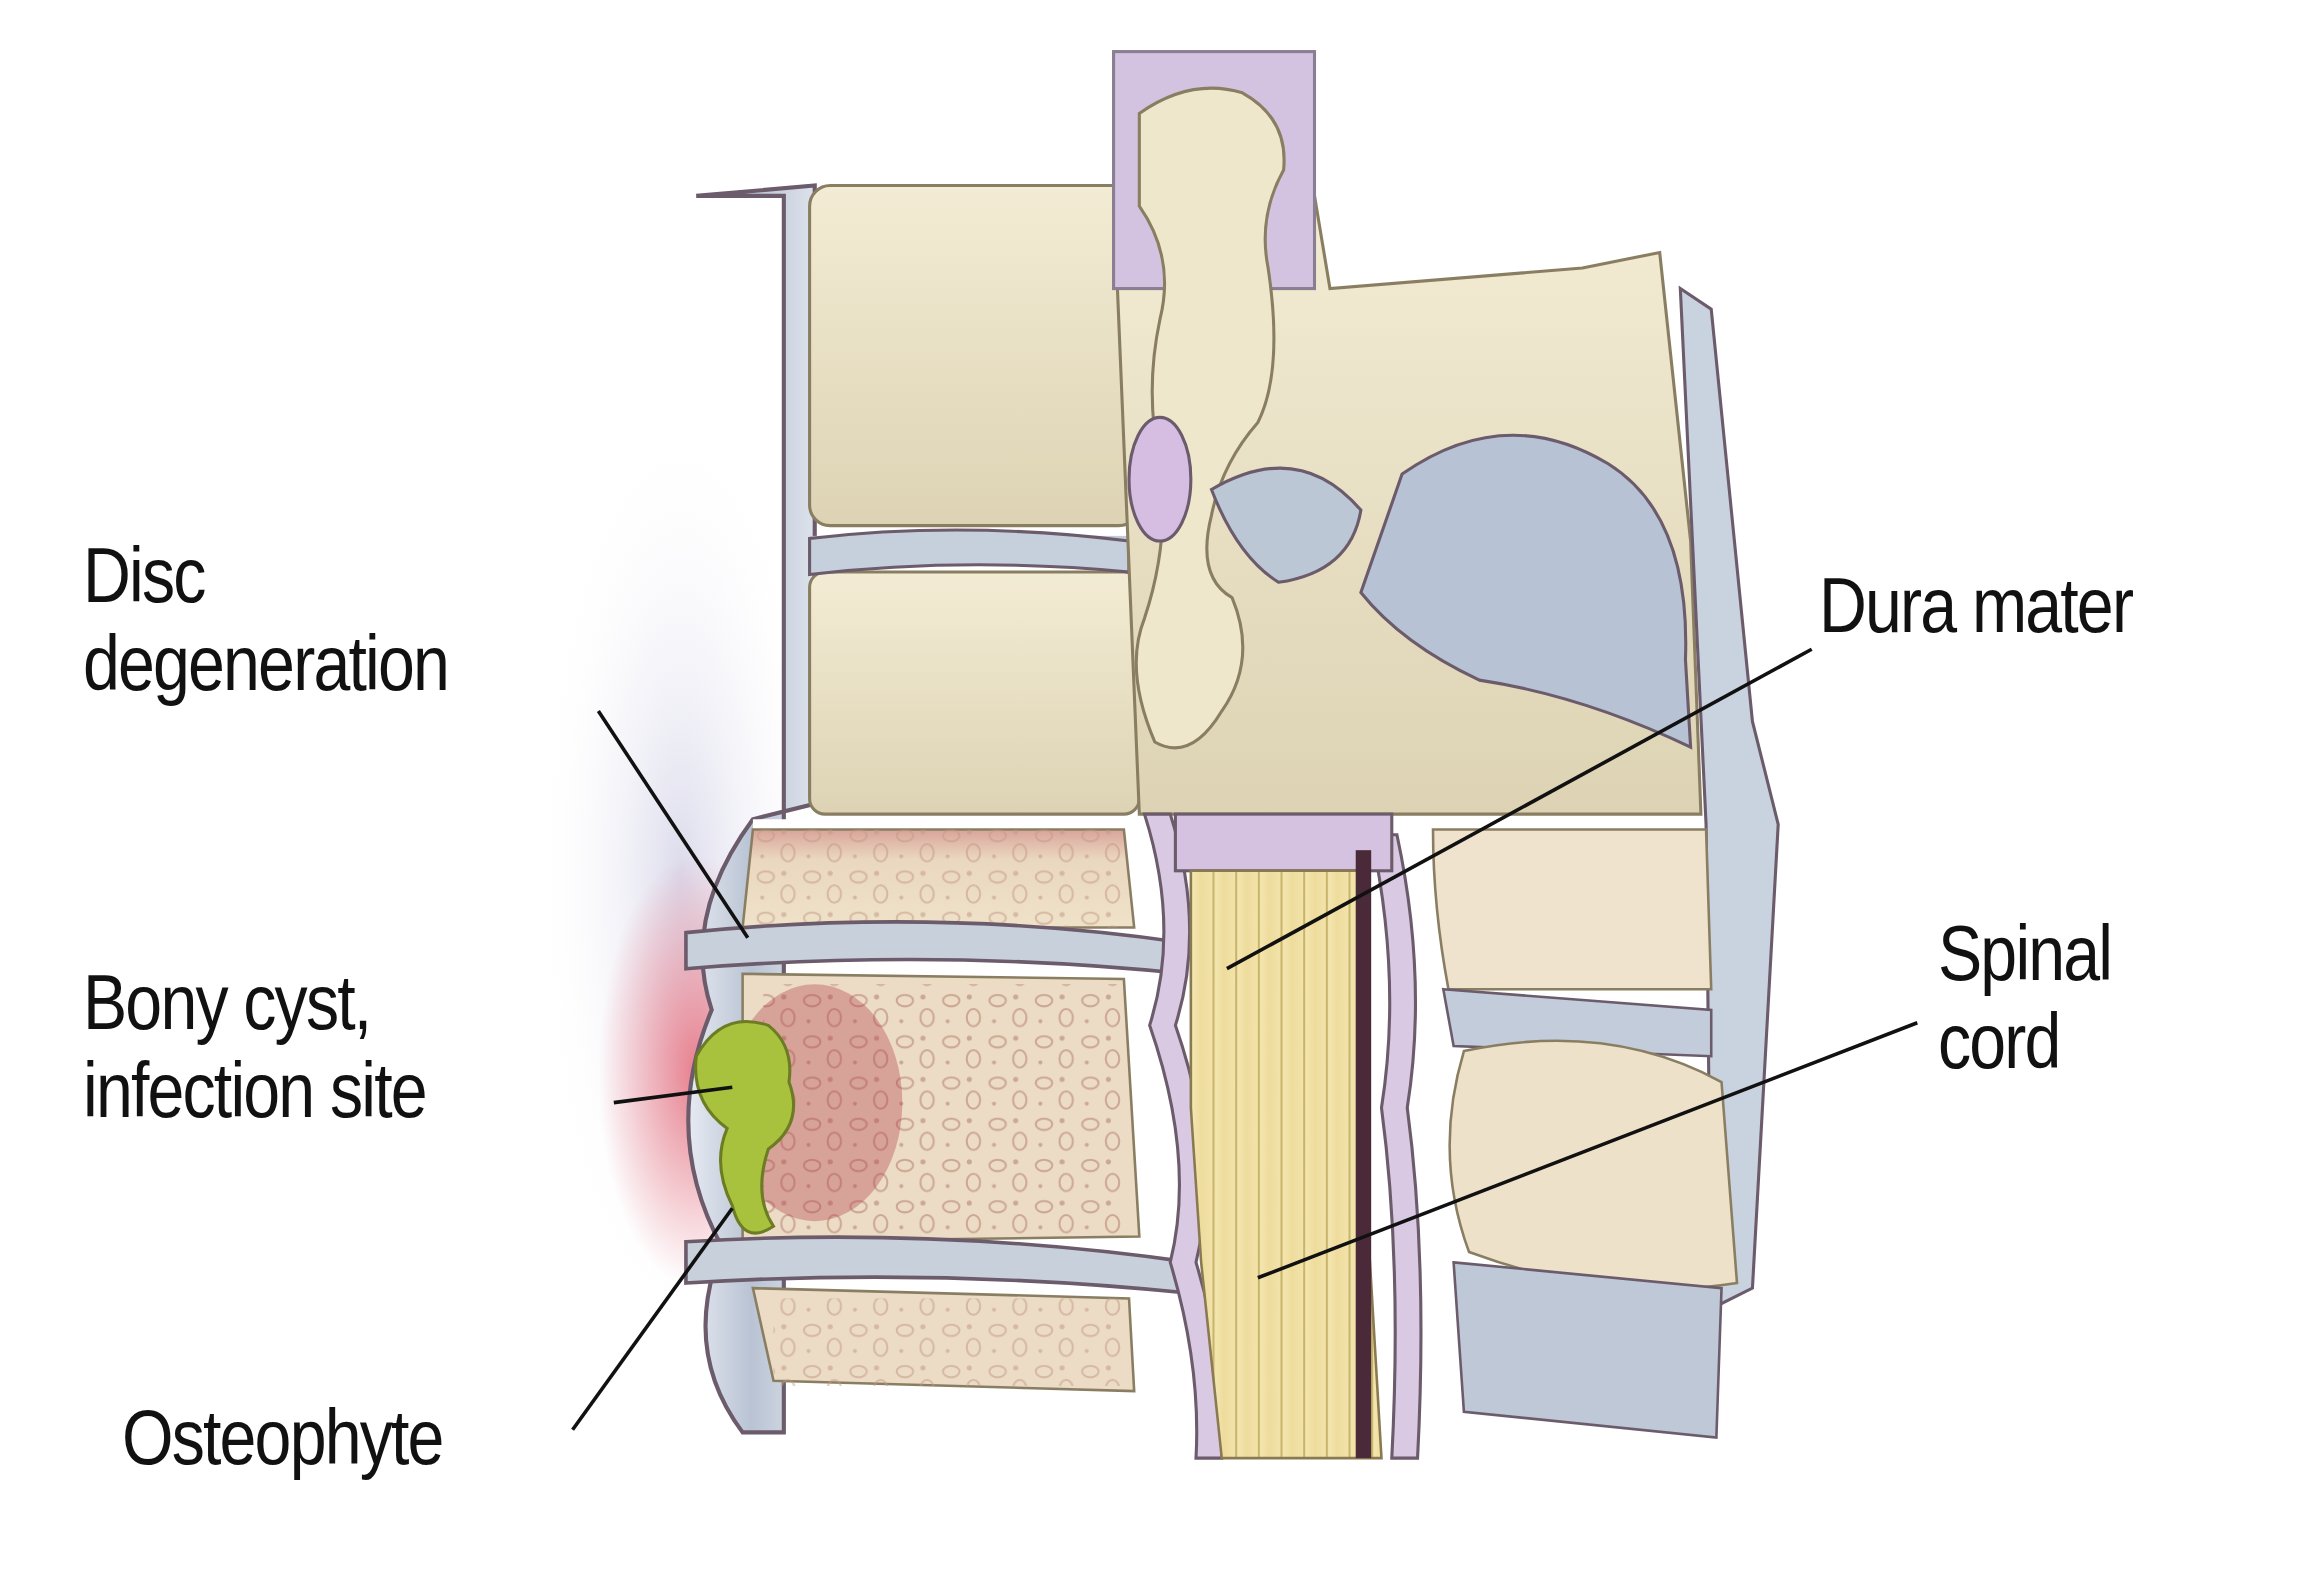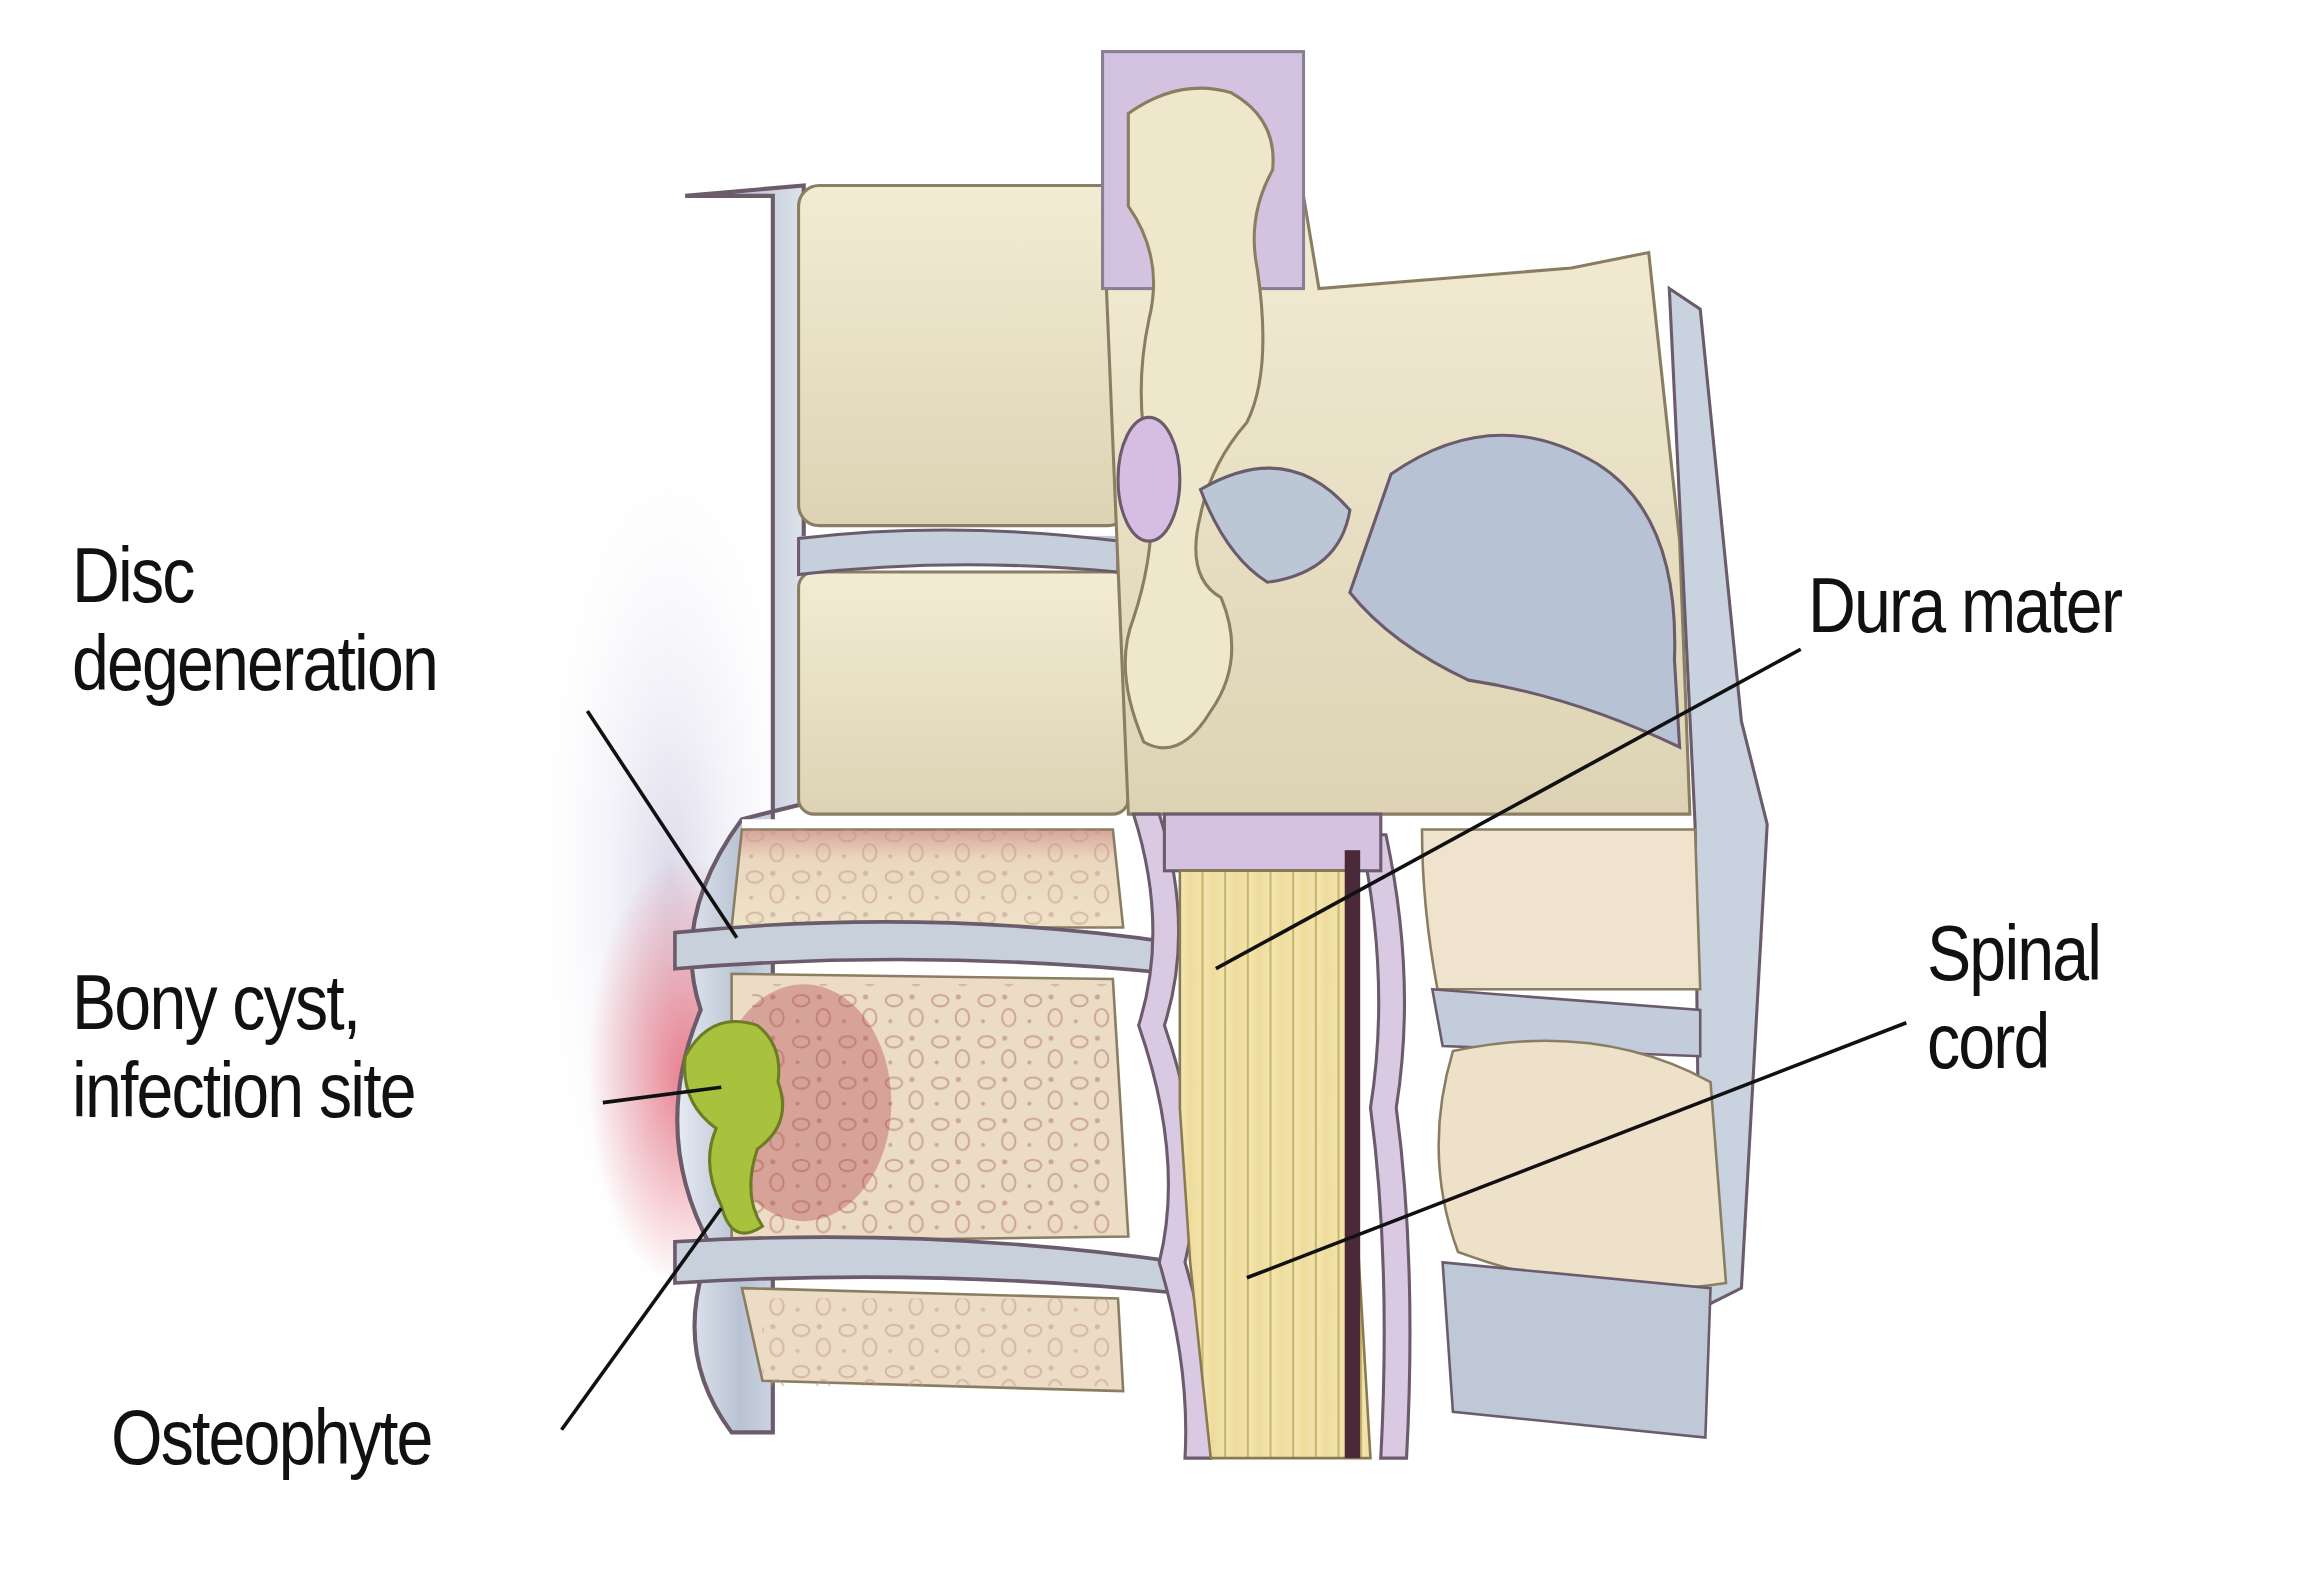--- a/index.html
+++ b/index.html
@@ -1,17 +1,17 @@
 <!DOCTYPE html>
 <html style="font-size:8.2px"><head>
 <meta charset="utf-8">
 <style>
   html, body { margin: 0; padding: 0; background: #ffffff; }
   body { width: 2319px; height: 1587px; position: relative; overflow: hidden; }
-  #stage { position: absolute; left: 0; top: 0; width: 2193px; height: 1587px; border-radius: 25px; }
+  #stage { position: absolute; left: 11px; top: 0; width: 2193px; height: 1587px; border-radius: 25px; }
   .label {
     position: absolute;
     font-family: "Liberation Sans", "DejaVu Sans", sans-serif;
     font-size: 77px;
     line-height: 88px;
     color: #111111;
     letter-spacing: -2.1px;
     transform: scaleX(0.86);
     transform-origin: left top;
     white-space: nowrap;

